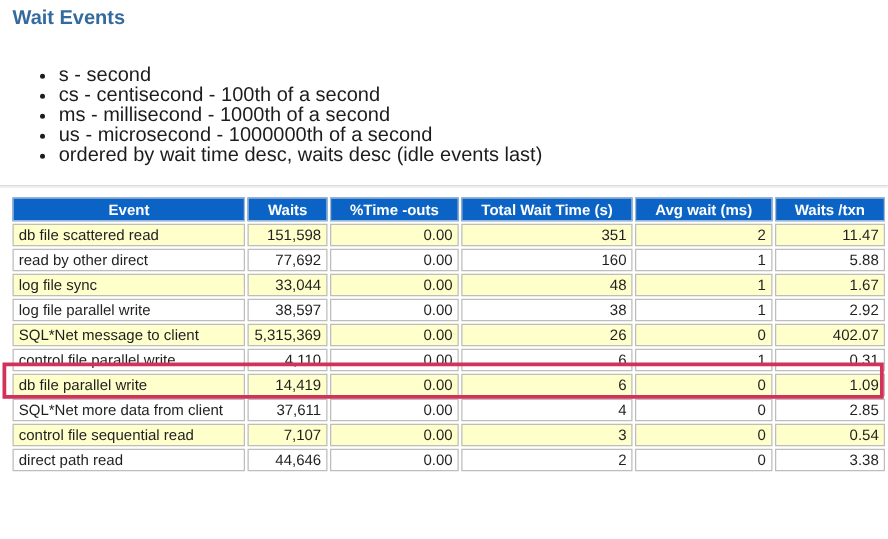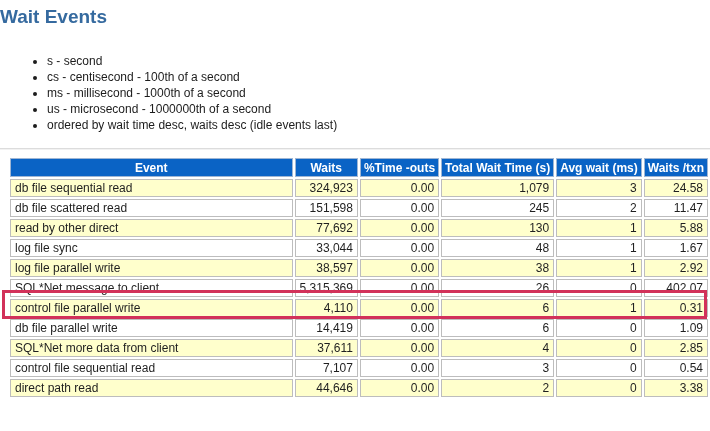--- a/index.html
+++ b/index.html
@@ -6,33 +6,33 @@
     margin: 0;
     width: 710px;
     height: 431px;
     overflow: hidden;
     background: #ffffff;
     font-family: "Liberation Sans", sans-serif;
   }
   .page-title {
     position: absolute;
     top: 6px;
-    left: 0;
+    left: 10px;
     margin: 0;
-    font-size: 19px;
+    font-size: 16px;
     font-weight: bold;
     color: var(--title-color, #356a9f);
   }
   .legend {
     position: absolute;
     top: 53px;
     left: 31px;
     margin: 0;
     padding: 0 0 0 16px;
-    font-size: 12px;
+    font-size: 16px;
     line-height: 16px;
     color: #1c1c1c;
     list-style: disc;
   }
   .legend li { margin: 0; padding: 0; }
   .separator {
     position: absolute;
     top: 148px;
     left: 0;
     width: 710px;
@@ -50,21 +50,21 @@
     table-layout: fixed;
   }
   table.wait-events th {
     background: var(--header-bg, #0a63c5);
     color: #ffffff;
     font-weight: bold;
     height: 19px;
     box-sizing: border-box;
     border: 1px solid #9fb6d4;
     text-align: center;
-    padding: 0 3px;
+    padding: 0 15px;
     overflow: hidden;
     white-space: nowrap;
   }
   table.wait-events td {
     height: 18px;
     box-sizing: border-box;
     border: 1px solid #bdbdbd;
     padding: 0 4px;
     color: #1f1f1f;
     vertical-align: middle;
@@ -113,40 +113,32 @@
         <th>Event</th>
         <th>Waits</th>
         <th>%Time -outs</th>
         <th>Total Wait Time (s)</th>
         <th>Avg wait (ms)</th>
         <th>Waits /txn</th>
       </tr>
   </thead>
   <tbody>
       <tr>
-        <td class="ev">db file sequential read</td>
-        <td class="num">324,923</td>
-        <td class="num">0.00</td>
-        <td class="num">1,079</td>
-        <td class="num">3</td>
-        <td class="num">24.58</td>
-      </tr>
-      <tr>
         <td class="ev">db file scattered read</td>
         <td class="num">151,598</td>
         <td class="num">0.00</td>
-        <td class="num">245</td>
+        <td class="num">351</td>
         <td class="num">2</td>
         <td class="num">11.47</td>
       </tr>
       <tr>
         <td class="ev">read by other direct</td>
         <td class="num">77,692</td>
         <td class="num">0.00</td>
-        <td class="num">130</td>
+        <td class="num">160</td>
         <td class="num">1</td>
         <td class="num">5.88</td>
       </tr>
       <tr>
         <td class="ev">log file sync</td>
         <td class="num">33,044</td>
         <td class="num">0.00</td>
         <td class="num">48</td>
         <td class="num">1</td>
         <td class="num">1.67</td>

